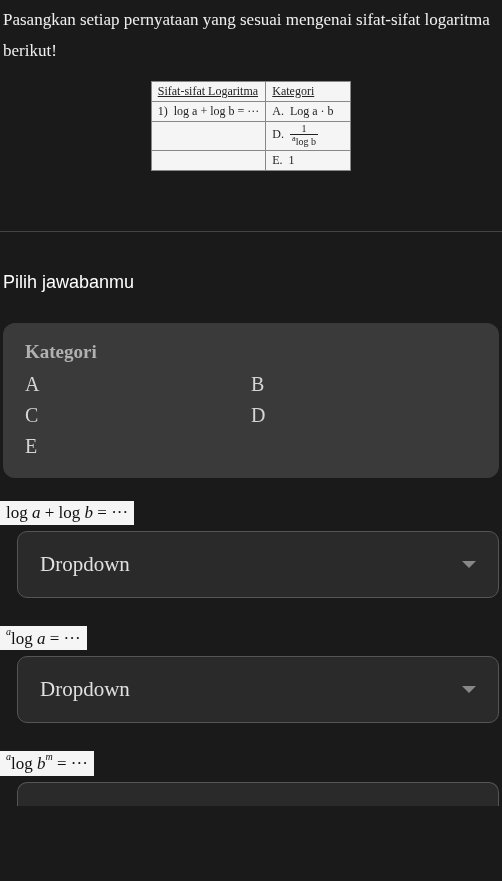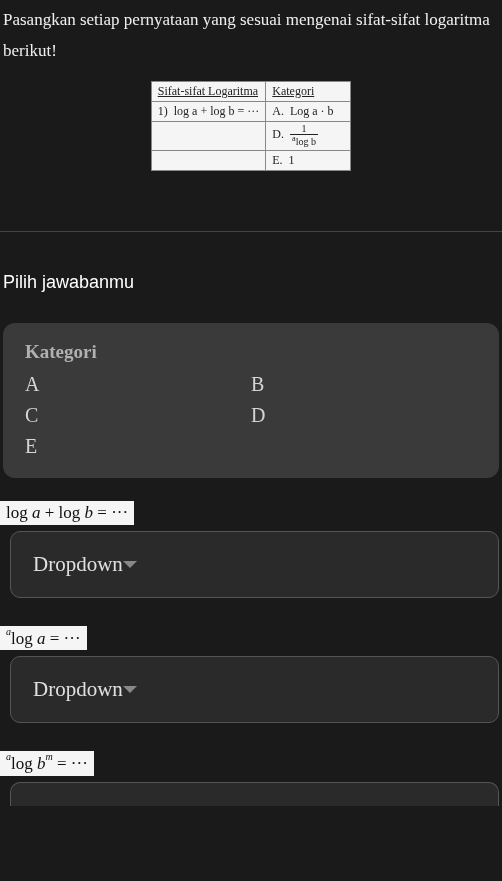--- a/index.html
+++ b/index.html
@@ -82,23 +82,24 @@
       font-family: 'Times New Roman', serif;
       font-size: 17px;
       padding: 2px 6px;
       margin: 0 0 6px 0;
     }
     .expr-chip sup { font-size: 10px; position: relative; top: -2px; }
     .dropdown {
       background: #2a2a2a;
       border: 1px solid #555;
       border-radius: 10px;
-      margin: 0 3px 28px 10px;
+      margin: 0 3px 28px 17px;
       padding: 20px 22px;
       display: flex;
+      justify-content: space-between;
       align-items: center;
       font-family: Georgia, serif;
       font-size: 21px;
       color: #e0e0e0;
       cursor: pointer;
     }
     .dropdown.partial {
       height: 24px;
       padding: 0 22px;
       border-bottom: none;

